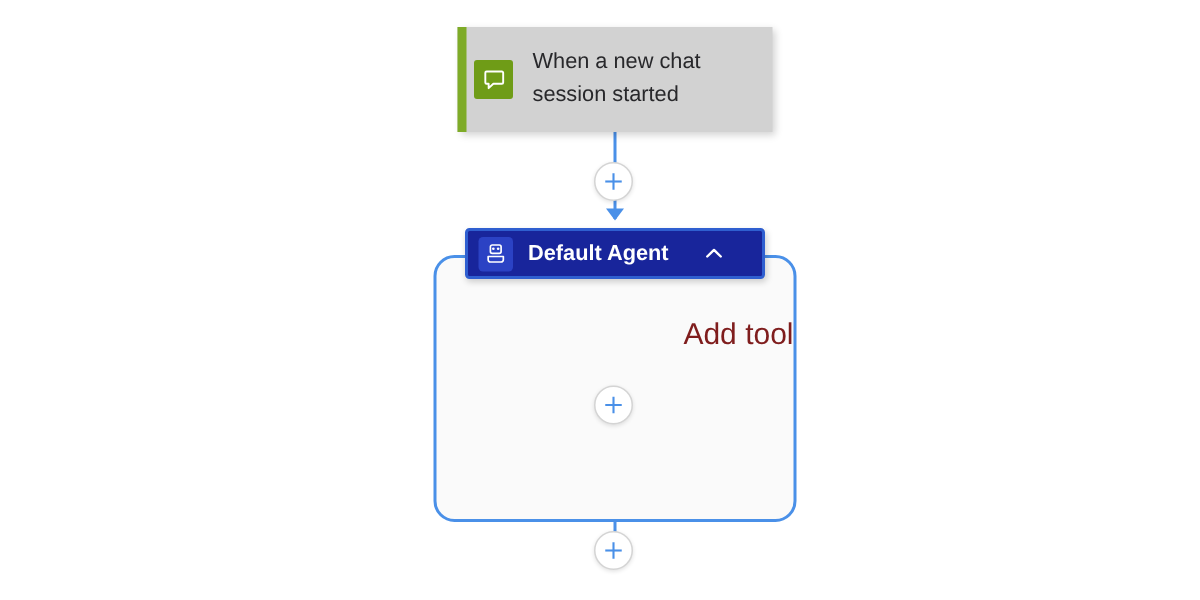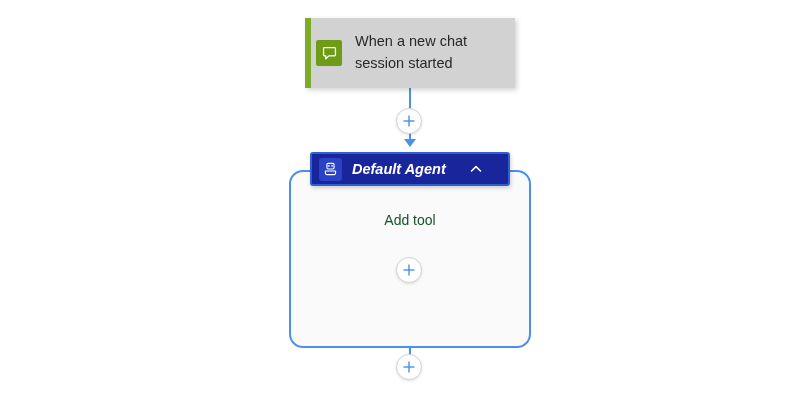--- a/index.html
+++ b/index.html
@@ -111,21 +111,20 @@
     height: 34px;
     background: #18259b;
     border: 2px solid #2f5fd0;
     border-radius: 3px;
     box-sizing: border-box;
     display: flex;
     align-items: center;
     padding: 0 24px 0 7px;
     gap: 10px;
     box-shadow: 1px 2px 4px rgba(0,0,0,0.18);
-    font-style: italic;
   }
   .agent-icon {
     width: 23px;
     height: 23px;
     background: #2b42c4;
     border-radius: 3px;
     display: flex;
     align-items: center;
     justify-content: center;
     flex: 0 0 23px;
@@ -145,23 +144,23 @@
     justify-content: center;
     flex: 0 0 16px;
   }
 
   
   .add-tool-label {
     position: absolute;
     left: 0;
     top: 40px;
     width: 100%;
-    text-align: center;
-    font-size: 14px;
-    color: #14532d;
+    text-align: right;
+    font-size: 20px;
+    color: #7f1d1d;
   }
 
   
   .plus-btn {
     position: absolute;
     width: 26px;
     height: 26px;
     border-radius: 50%;
     background: #ffffff;
     border: 1px solid #d4d4d4;

